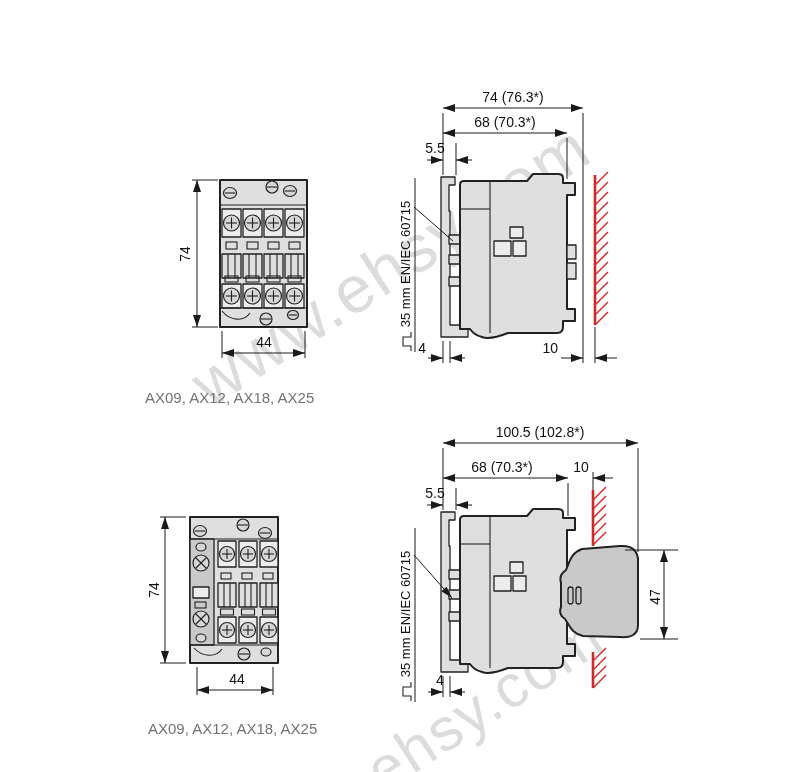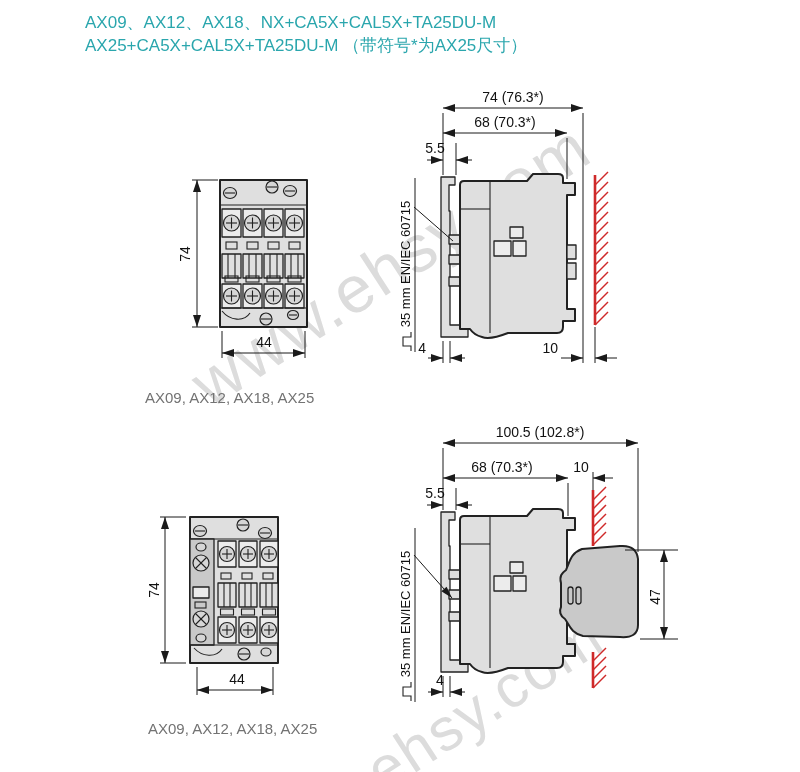--- a/index.html
+++ b/index.html
@@ -30,24 +30,20 @@
   .redhatch{stroke:#cf2a2a;stroke-width:1.5;fill:none;}
 </style>
 </head>
 <body>
 
 <div class="page">
 
   <div class="wm wm-top">www.ehsy.com</div>
   <div class="wm wm-bottom">ehsy.com</div>
 
-  <div class="title">
-    <div>AX09、AX12、AX18、NX+CA5X+CAL5X+TA25DU-M</div>
-    <div>AX25+CA5X+CAL5X+TA25DU-M （带符号*为AX25尺寸）</div>
-  </div>
 
   <svg class="fig" style="left:150px;top:175px;" width="180" height="240" viewBox="0 0 180 240">
 
     <g>
       <line class="dim" x1="42" y1="5" x2="68" y2="5"></line>
       <line class="dim" x1="42" y1="152" x2="68" y2="152"></line>
       <line class="dim" x1="47" y1="5" x2="47" y2="152"></line>
       <polygon class="arr" points="47,5 43,17 51,17"></polygon>
       <polygon class="arr" points="47,152 43,140 51,140"></polygon>
       <text class="dimtxt" x="36" y="83" text-anchor="middle" transform="rotate(-90 36 79)">74</text>

